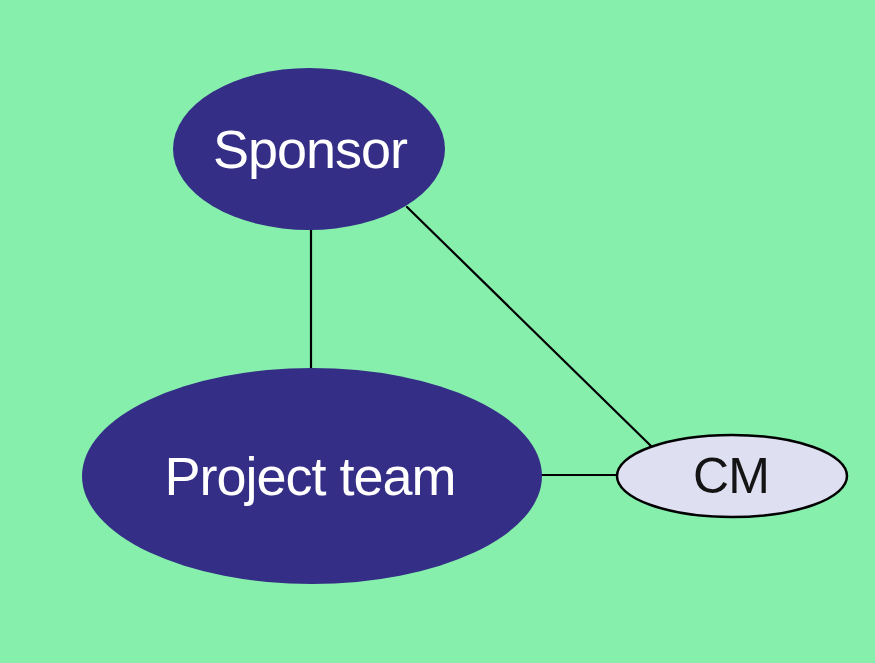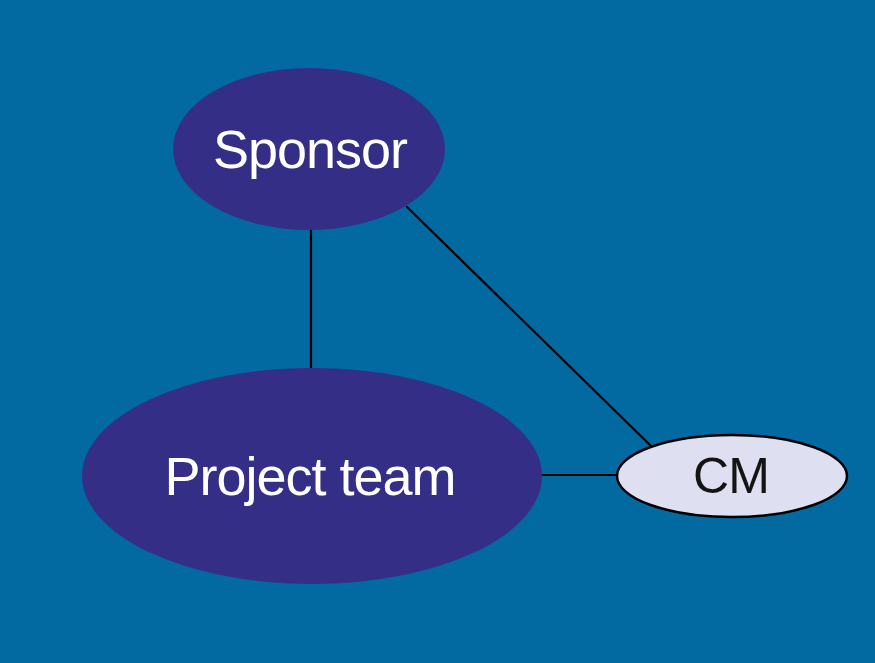--- a/index.html
+++ b/index.html
@@ -4,21 +4,21 @@
 <style>
   html, body {
     margin: 0;
     padding: 0;
     background: #ffffff;
   }
   .stage {
     position: relative;
     width: 875px;
     height: 663px;
-    background: #0369a1;
+    background: #86efac;
     overflow: hidden;
     font-family: "Liberation Sans", sans-serif;
   }
   svg { display: block; }
   .edge {
     stroke-width: 2.2px;
     fill: none;
     stroke-linecap: round;
   }
   .node-label {

